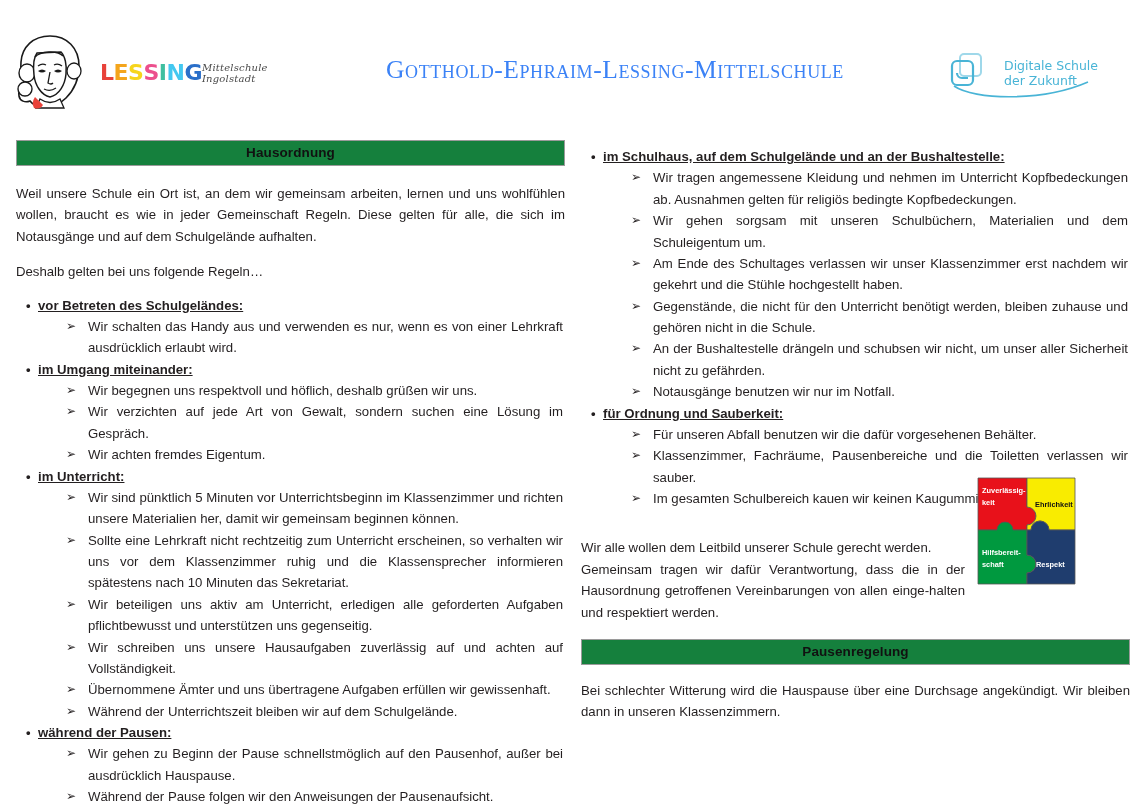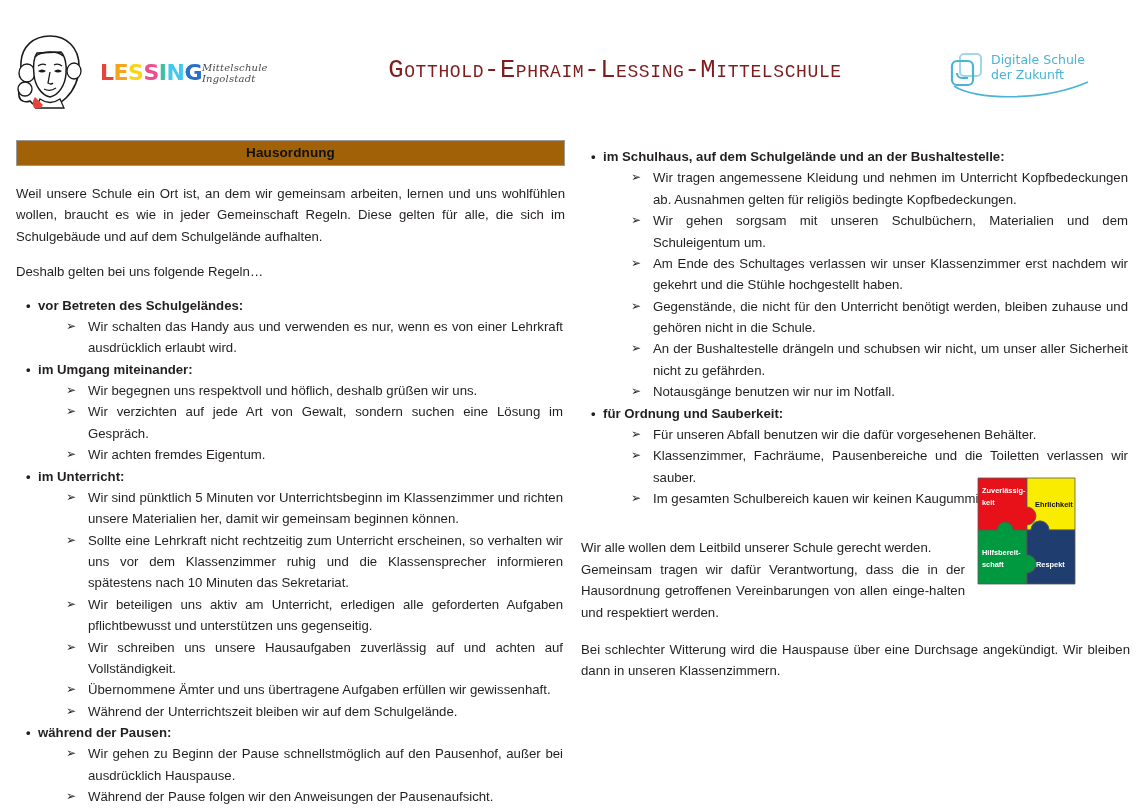--- a/index.html
+++ b/index.html
@@ -54,42 +54,42 @@
     font-family: "DejaVu Serif", serif;
     font-style: italic;
     font-size: 10px;
     color: #4a4a4a;
     letter-spacing: 0.2px;
   }
 
   .header-title {
     flex: 1 1 auto;
     text-align: center;
-    font-family: Liberation Mono, monospace;
+    font-family: Liberation Serif, serif;
     font-size: 25.5px;
     font-variant: small-caps;
     letter-spacing: 0.6px;
-    color: #7f1d1d;
+    color: #3b82f6;
     white-space: nowrap;
     padding-left: 10px;
   }
 
   .logo-right {
     width: 170px;
     flex: 0 0 170px;
     display: flex;
     align-items: center;
     justify-content: flex-start;
     position: relative;
     height: 70px;
   }
   .dsz-inner {
     display: flex;
-    align-items: flex-start;
-    gap: 7px;
+    align-items: flex-end;
+    gap: 20px;
     position: relative;
   }
   .dsz-mark { width: 34px; height: 36px; flex: 0 0 34px; }
   .dsz-text {
     font-family: "DejaVu Sans", sans-serif;
     font-size: 12.5px;
     line-height: 1.22;
     color: #49b4d6;
     white-space: nowrap;
   }
@@ -110,21 +110,21 @@
     height: 668px;
   }
   .col {
     width: 549px;
     flex: 0 0 549px;
     position: relative;
   }
 
   .section-bar {
     border: 1px solid #9a9a9a;
-    background: #a16207;
+    background: #15803d;
     text-align: center;
     font-size: 13.5px;
     font-weight: 700;
     color: #111;
     padding: 4px 0 5px 0;
     letter-spacing: 0.1px;
   }
 
   p.body-text {
     font-size: 13.2px;
@@ -151,21 +151,21 @@
     color: #231f20;
   }
   .bullet-dot {
     flex: 0 0 22px;
     width: 22px;
     padding-left: 10px;
     box-sizing: border-box;
     font-size: 13px;
     line-height: 1.62;
   }
-  .group-head-label { flex: 1 1 auto; }
+  .group-head-label { flex: 1 1 auto; text-decoration: underline; }
 
   ul.sub-rules {
     list-style: none;
     margin: 0;
     padding: 0;
   }
   li.sub-rule {
     display: flex;
     align-items: flex-start;
     font-size: 13.2px;
@@ -280,21 +280,21 @@
     </div>
   </div>
 </div>
 
 <div class="columns">
 
   <div class="col">
     <div class="section-bar">Hausordnung</div>
 
     <div class="intro-block">
-      <p class="body-text">Weil unsere Schule ein Ort ist, an dem wir gemeinsam arbeiten, lernen und uns wohlfühlen wollen, braucht es wie in jeder Gemeinschaft Regeln. Diese gelten für alle, die sich im Schulgebäude und auf dem Schulgelände aufhalten.</p>
+      <p class="body-text">Weil unsere Schule ein Ort ist, an dem wir gemeinsam arbeiten, lernen und uns wohlfühlen wollen, braucht es wie in jeder Gemeinschaft Regeln. Diese gelten für alle, die sich im Notausgänge und auf dem Schulgelände aufhalten.</p>
       <p class="body-text spaced">Deshalb gelten bei uns folgende Regeln…</p>
     </div>
 
     <ul class="rules" id="left-rules">
         <li class="rule-group">
           <div class="group-head">
             <span class="bullet-dot">•</span>
             <span class="group-head-label">vor Betreten des Schulgeländes:</span>
           </div>
           <ul class="sub-rules">
@@ -452,18 +452,19 @@
           <text class="puzzle-label" x="5" y="28">keit</text>
           <text class="puzzle-label dark" x="58" y="30">Ehrlichkeit</text>
           <text class="puzzle-label" x="5" y="78">Hilfsbereit-</text>
           <text class="puzzle-label" x="5" y="90">schaft</text>
           <text class="puzzle-label" x="59" y="90">Respekt</text>
         </svg>
       </div>
     </div>
 
     <div class="pausen-bar-wrap">
+      <div class="section-bar">Pausenregelung</div>
       <div style="margin-top:15px">
         <p class="body-text spaced nojustify">Bei schlechter Witterung wird die Hauspause über eine Durchsage angekündigt. Wir bleiben dann in unseren Klassenzimmern.</p>
       </div>
     </div>
   </div>
 </div>
 
 </body></html>

